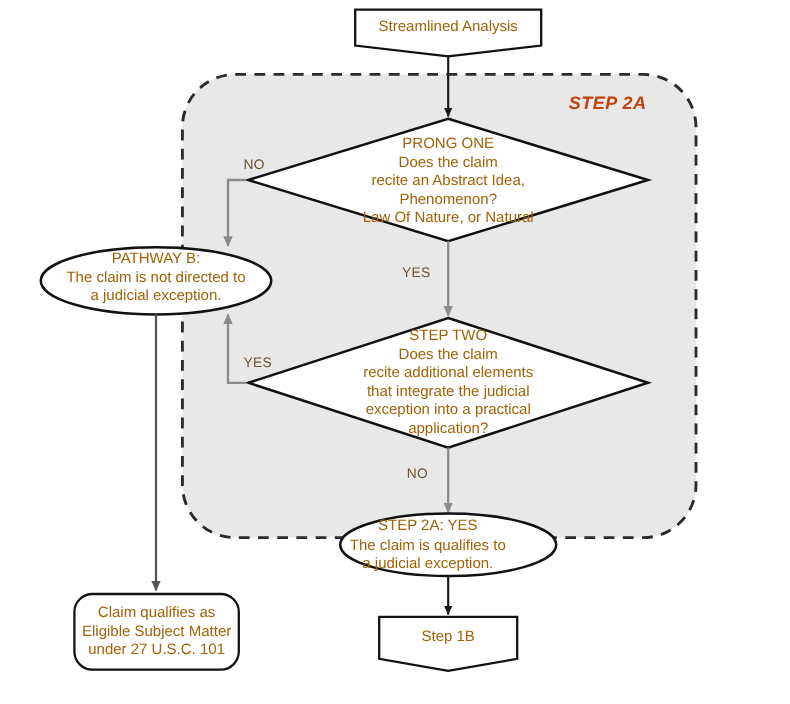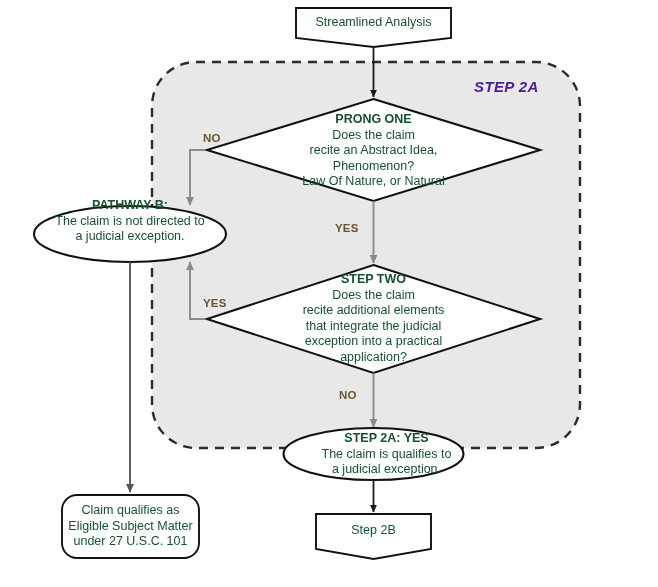--- a/index.html
+++ b/index.html
@@ -20,42 +20,42 @@
   #flow-svg {
     position: absolute;
     left: 0;
     top: 0;
     width: 658px;
     height: 587px;
   }
   .node-text {
     position: absolute;
     text-align: center;
-    color: #14532d;
+    color: #a16207;
     font-size: 12.5px;
     line-height: 15.5px;
     pointer-events: none;
     white-space: nowrap;
   }
   .node-text .ttl {
-    font-weight: bold;
+    font-weight: normal;
   }
   .edge-label {
     position: absolute;
     font-size: 11.5px;
-    font-weight: bold;
+    font-weight: normal;
     color: #6e5331;
     letter-spacing: 0.2px;
   }
   .region-label {
     position: absolute;
     font-size: 15px;
     font-weight: bold;
     font-style: italic;
-    color: #4c1d95;
+    color: #c2410c;
     letter-spacing: 0.4px;
   }
 </style>
 </head>
 <body>
 
 <div id="canvas">
 
   <svg id="flow-svg" viewBox="0 0 658 587">
     <defs>
@@ -115,39 +115,39 @@
 
   <div class="node-text" style="left:258px; top:272px; width:231px;">
     <div class="ttl">STEP TWO</div>
     <div>Does the claim</div>
     <div>recite additional elements</div>
     <div>that integrate the judicial</div>
     <div>exception into a practical</div>
     <div>application?</div>
   </div>
 
-  <div class="node-text" style="left:34px; top:198px; width:192px;">
+  <div class="node-text" style="left:34px; top:208px; width:192px;">
     <div class="ttl">PATHWAY B:</div>
     <div>The claim is not directed to</div>
     <div>a judicial exception.</div>
   </div>
 
-  <div class="node-text" style="left:296px; top:431px; width:181px;">
+  <div class="node-text" style="left:266px; top:431px; width:181px;">
     <div class="ttl">STEP 2A: YES</div>
     <div>The claim is qualifies to</div>
     <div>a judicial exception.</div>
   </div>
 
   <div class="node-text" style="left:55px; top:503px; width:151px;">
     <div>Claim qualifies as</div>
     <div>Eligible Subject Matter</div>
     <div>under 27 U.S.C. 101</div>
   </div>
 
-  <div class="node-text" style="left:316px; top:523px; width:115px;">Step 2B</div>
+  <div class="node-text" style="left:316px; top:523px; width:115px;">Step 1B</div>
 
   <div class="edge-label" style="left:203px; top:132px;">NO</div>
 
   <div class="edge-label" style="left:335px; top:222px;">YES</div>
 
   <div class="edge-label" style="left:203px; top:297px;">YES</div>
 
   <div class="edge-label" style="left:339px; top:389px;">NO</div>
 
 </div>

